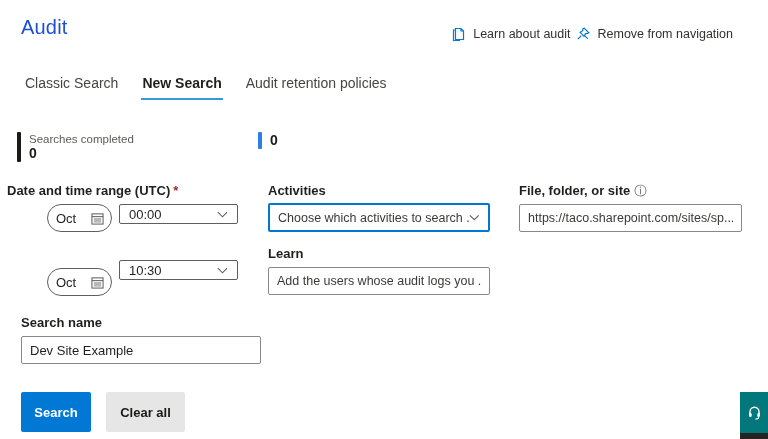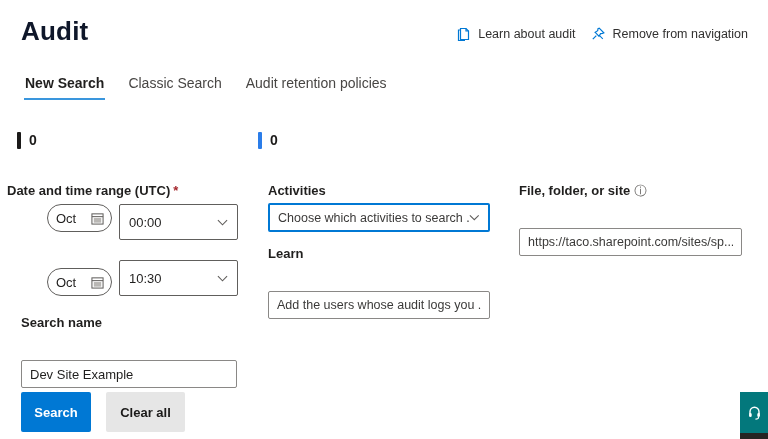--- a/index.html
+++ b/index.html
@@ -1,21 +1,21 @@
 <!DOCTYPE html>
 <html><head>
 <meta charset="utf-8">
 <style>
   * { margin:0; padding:0; box-sizing:border-box; }
   html,body { width:768px; height:439px; background:#ffffff; overflow:hidden; }
   body { font-family:"Liberation Sans", sans-serif; color:#201f1e; position:relative; }
 
-  .page-title { position:absolute; left:21px; top:16px; font-size:26px; font-weight:700; color:#0f172a; letter-spacing:0.2px; }
+  .page-title { position:absolute; left:21px; top:16px; font-size:20px; font-weight:400; color:#1d4ed8; letter-spacing:0.2px; }
 
-  .header-links { position:absolute; top:26px; right:20px; display:flex; align-items:center; gap:14px; }
+  .header-links { position:absolute; top:26px; right:35px; display:flex; align-items:center; gap:4px; }
   .hlink { display:flex; align-items:center; gap:7px; font-size:12.5px; color:#323130; cursor:pointer; white-space:nowrap; }
   .hlink svg { flex:0 0 auto; }
 
   .tabs { position:absolute; left:24px; top:73px; display:flex; gap:22px; }
   .tab { font-size:14px; color:#484644; padding:2px 1px 7px 1px; border-bottom:2px solid transparent; cursor:pointer; white-space:nowrap; }
   .tab.active { color:#201f1e; font-weight:700; border-bottom-color:#3a96dd; }
 
   .stats { position:absolute; left:0; top:132px; height:32px; width:768px; }
   .stat { position:absolute; display:flex; align-items:stretch; }
   .stat-bar { width:4px; border-radius:1px; margin-right:8px; }
@@ -27,30 +27,30 @@
   .flabel { position:absolute; font-size:13px; font-weight:700; color:#201f1e; white-space:nowrap; }
   .req { color:#a4262c; margin-left:3px; font-weight:700; }
   .info-glyph { color:#605e5c; font-size:12.5px; font-weight:400; margin-left:4px; vertical-align:0px; }
 
   .rowlabel { position:absolute; font-size:12px; color:#323130;margin-left:32px; }
 
   .datebox { position:absolute; width:65px; height:28px; border:1px solid #605e5c; border-radius:14px; background:#fff;
              display:flex; align-items:center; justify-content:space-between; padding:0 7px 0 8px; cursor:pointer; }
   .datebox .dval { font-size:13px; color:#201f1e; }
 
-  .timebox { position:absolute; width:119px; height:36px; border:1px solid #605e5c; border-radius:2px; background:#fff;
+  .timebox { position:absolute; width:119px; height:20px; border:1px solid #605e5c; border-radius:2px; background:#fff;
              display:flex; align-items:center; justify-content:space-between; padding:0 9px 0 9px; cursor:pointer; }
   .timebox .tval { font-size:13px; color:#201f1e; }
 
   .combo { position:absolute; height:29px; border:2px solid #0078d4; border-radius:2px; background:#fff;
            display:flex; align-items:center; justify-content:space-between; padding:0 8px; cursor:pointer; }
   .combo .cval { font-size:12.5px; color:#3b3a39; white-space:nowrap; overflow:hidden; }
 
   .tinput { position:absolute; height:28px; border:1px solid #8a8886; border-radius:2px; background:#fff;
-            font-family:"Liberation Sans", sans-serif; font-size:12.5px; color:#3b3a39; padding:0 8px; outline:none;margin-top:24px; }
+            font-family:"Liberation Sans", sans-serif; font-size:12.5px; color:#3b3a39; padding:0 8px; outline:none; }
 
   .btn { position:absolute; height:40px; border:none; border-radius:2px; font-family:"Liberation Sans", sans-serif;
          font-size:13px; font-weight:700; cursor:pointer; }
   .btn-primary { left:21px; top:392px; width:70px; background:#0078d4; color:#ffffff; }
   .btn-default { left:106px; top:392px; width:79px; background:#e6e6e6; color:#1b1a19; }
 
   .help-widget { position:absolute; right:0; top:392px; width:28px; height:41px; background:#03787c;
                  display:flex; align-items:center; justify-content:center; cursor:pointer; }
   .bottom-strip { position:absolute; right:0; top:433px; width:28px; height:6px; background:#252423; }
 </style>
@@ -72,29 +72,30 @@
     <svg width="16" height="16" viewBox="0 0 16 16" fill="none">
       <path d="M9.2 2.2l4.6 4.6-1.2.5-2 .3-1.6 2.6-.9-.9-2.1-2.1-.9-.9 2.6-1.6.3-2z" stroke="#0078d4" stroke-width="1.2" fill="#ffffff"></path>
       <path d="M6.3 9.7L2.8 13.2" stroke="#0078d4" stroke-width="1.2"></path>
       <path d="M12.8 12.8l-3-3" stroke="#0078d4" stroke-width="1.1"></path>
     </svg>
     <span>Remove from navigation</span>
   </div>
 </div>
 
 <div class="tabs">
+  <div class="tab">Classic Search</div>
   <div class="tab active">New Search</div>
-  <div class="tab">Classic Search</div>
   <div class="tab">Audit retention policies</div>
 </div>
 
 <div class="stats">
   <div class="stat stat-1">
     <div class="stat-bar" style="background: rgb(27, 26, 25);"></div>
     <div class="stat-text">
+      <span class="stat-label">Searches completed</span>
       <span class="stat-value">0</span>
     </div>
   </div>
   <div class="stat stat-2">
     <div class="stat-bar" style="background: rgb(59, 110, 165);"></div>
   </div>
   <div class="stat stat-3">
     <div class="stat-bar" style="background: rgb(43, 125, 233);"></div>
     <div class="stat-text">
       <span class="stat-value">0</span>
@@ -148,21 +149,21 @@
 
 <div class="flabel" style="left:519px; top:183px;">
   <span>File, folder, or site</span><span class="info-glyph">ⓘ</span>
 </div>
 <input class="tinput" style="left: 519px; top: 204px; width: 223px;" value="https://taco.sharepoint.com/sites/sp...">
 
 <div class="flabel" style="left:268px; top:246px;">Learn</div>
 <input class="tinput" style="left: 268px; top: 267px; width: 222px;" value="Add the users whose audit logs you ...">
 
 <div class="flabel" style="left:21px; top:315px;">Search name</div>
-<input class="tinput" style="left: 21px; top: 336px; width: 216px; font-size: 13px; color: rgb(32, 31, 30);" value="Dev Site Example">
+<input class="tinput" style="left: 21px; top: 336px; width: 240px; font-size: 13px; color: rgb(32, 31, 30);" value="Dev Site Example">
 
 <button class="btn btn-primary">Search</button>
 <button class="btn btn-default">Clear all</button>
 
 <div class="help-widget">
   <svg width="15" height="15" viewBox="0 0 16 16" fill="none">
     <path d="M3.2 9.5V7.2a4.8 4.8 0 0 1 9.6 0v2.3" stroke="#ffffff" stroke-width="1.5"></path>
     <rect x="2.2" y="8.6" width="2.8" height="4.2" rx="1.4" fill="#ffffff"></rect>
     <rect x="11" y="8.6" width="2.8" height="4.2" rx="1.4" fill="#ffffff"></rect>
     <path d="M12.4 12.8c0 1.3-1.6 2.2-3.4 2.2" stroke="#ffffff" stroke-width="1.2"></path>

